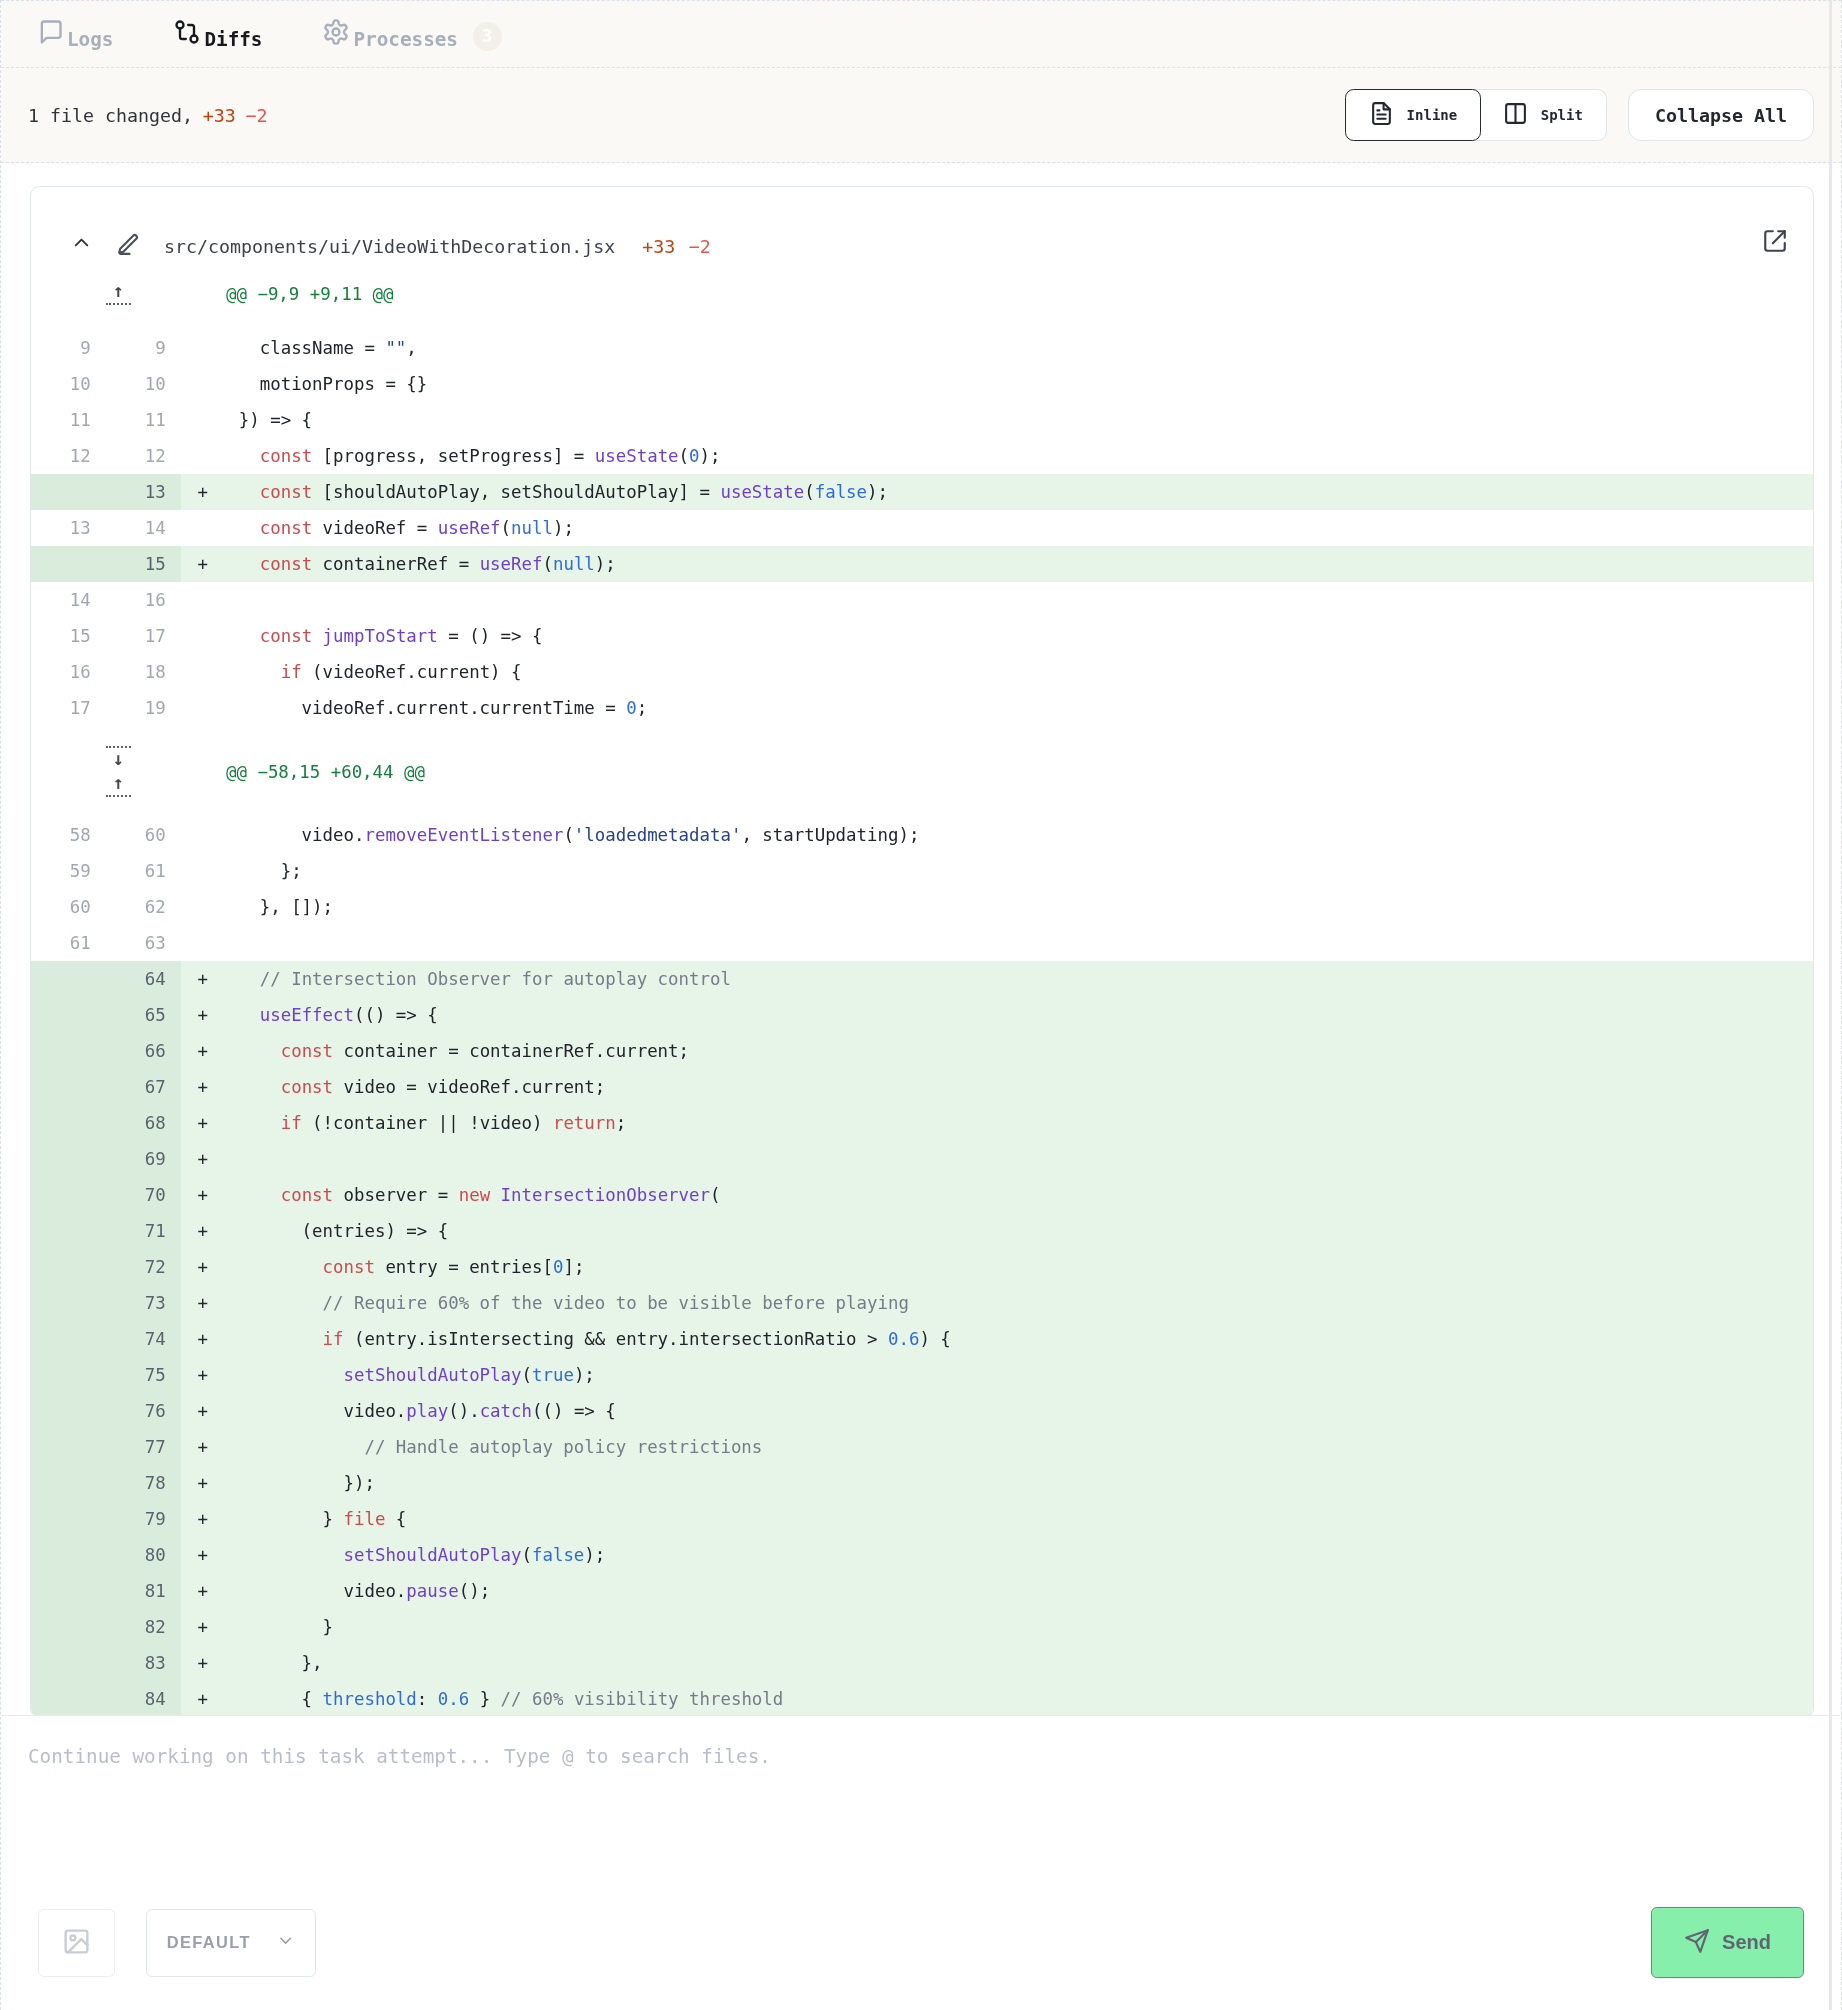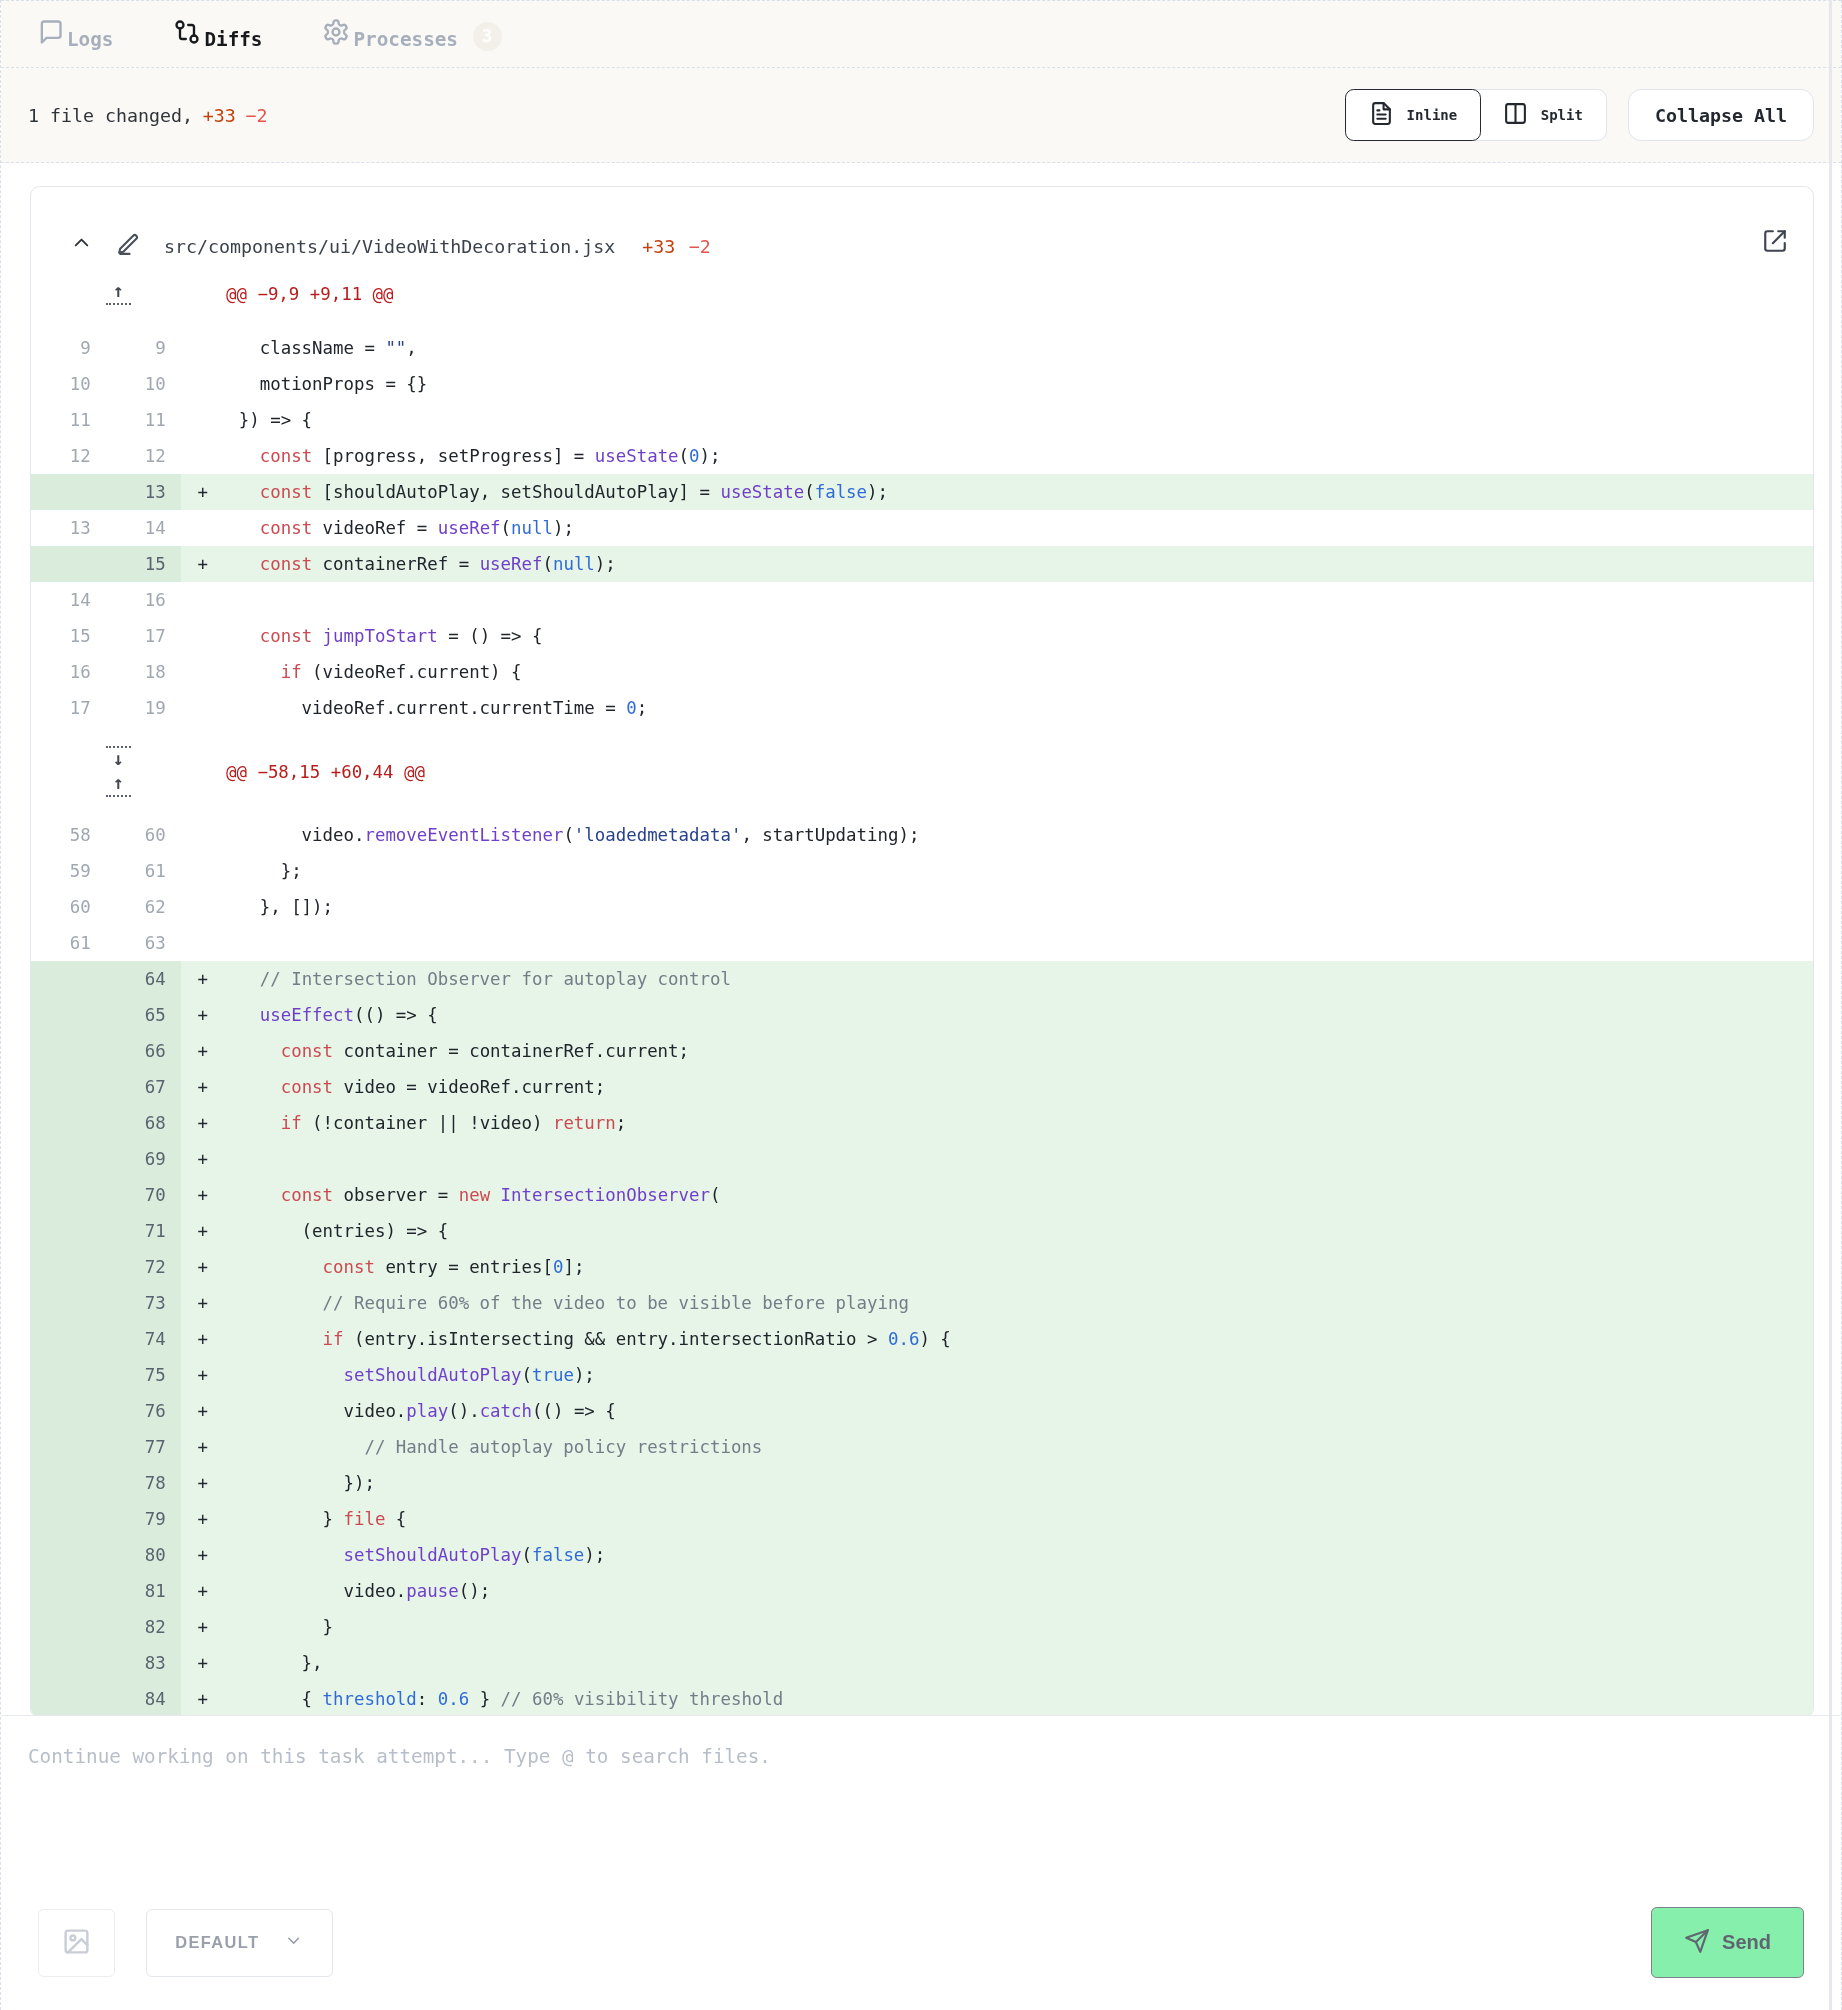--- a/index.html
+++ b/index.html
@@ -63,38 +63,38 @@
   .row.add { background:#e7f4e8; }
   .row.add .col-old, .row.add .col-new { background:#daeddd; color:#59636e; }
 
   .tk-k { color:#cb4a50; } .tk-f { color:#6e40c9; } .tk-n { color:#2e6bd6; }
   .tk-s { color:#27418c; } .tk-c { color:#747c87; } .tk-p { color:#20242b; }
 
   .row.hunk { height:73px; position:relative; align-items:center; }
   .row.hunk.dbl { height:91px; }
   .hunk-gutter { width:127px; flex:none; display:flex; flex-direction:column;
                  align-items:flex-end; padding-right:27px; gap:5.8px; }
-  .hunk-text { font-size:17.4px; color:#b91c1c; padding-left:68px; }
+  .hunk-text { font-size:17.4px; color:#15803d; padding-left:68px; }
   .expand { background:none; border:none; cursor:pointer; color:#42474f;
             display:flex; flex-direction:column; align-items:center; gap:1.9px;
             font-family:"DejaVu Sans Mono", monospace; }
   .expand .arrow { font-size:18.3px; line-height:18.3px; font-weight:700; color:#42474f; }
   .expand .dots { width:25px; border-top:2.9px dotted #5a616a; height:0; }
 
   
   .composer { height:296px; border-top:1px solid #e6e9ee; background:#ffffff;
               position:relative; padding:29px 27px; }
   .placeholder { font-size:19.3px; color:#b8bec9; }
   .composer-controls { position:absolute; left:37px; right:37px; bottom:33px;
                        display:flex; align-items:center; gap:31px; }
   .img-btn { width:77px; height:68px; border:1px solid #ededf0; border-radius:5.8px;
              background:#ffffff; color:#c9ced6; display:flex; align-items:center;
              justify-content:center; cursor:pointer; }
   .img-btn svg { width:29px; height:29px; }
-  .model-btn { width:187px; height:68px; border:1px solid #e3e6ec; border-radius:5.8px;
+  .model-btn { width:170px; height:68px; border:1px solid #e3e6ec; border-radius:5.8px;
                background:#ffffff; display:flex; align-items:center; justify-content:center;
                gap:25px; cursor:pointer; }
   .model-label { font-family:"Liberation Sans", sans-serif; font-size:16.4px; font-weight:700;
                  letter-spacing:1.4px; color:#99a0ac; }
   .model-btn svg { width:19.3px; height:19.3px; color:#99a0ac; }
   .send-btn { margin-left:auto; width:153px; height:71px; border:1.9px solid #7a818c;
               border-radius:5.8px; background:#86efac; display:flex; align-items:center;
               justify-content:center; gap:12px; cursor:pointer; color:#5f6670; }
   .send-btn svg { width:26px; height:26px; }
   .send-label { font-family:"Liberation Sans", sans-serif; font-size:20px; font-weight:700;

